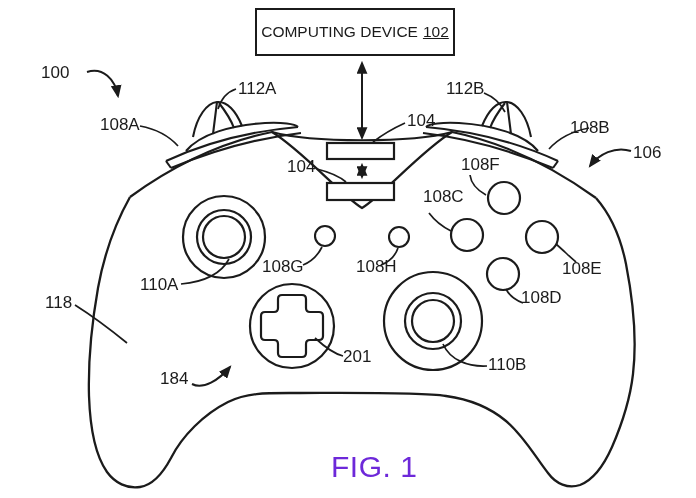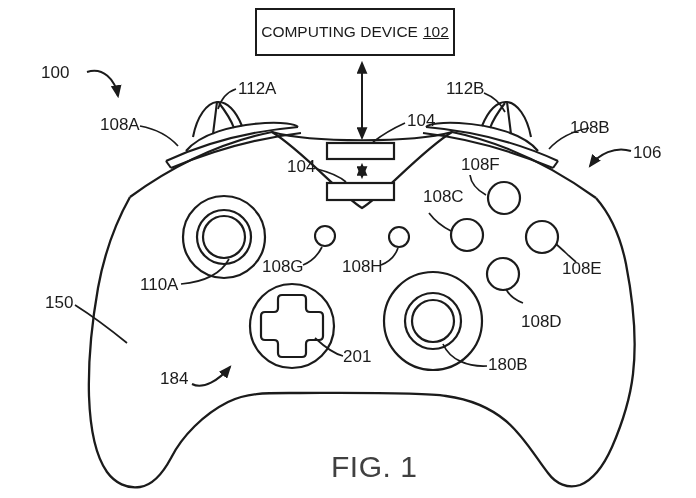--- a/index.html
+++ b/index.html
@@ -14,21 +14,21 @@
   }
   .title-box{
     position:absolute;left:255px;top:8px;width:196px;height:44px;
     border:2px solid #1b1b1b;background:#ffffff;
     display:flex;align-items:center;justify-content:center;gap:5px;
     font-size:15.5px;color:#1b1b1b;
   }
   .title-box .refnum{text-decoration:underline;}
   .fig-caption{
     position:absolute;left:331px;top:450px;font-size:30px;letter-spacing:0.5px;
-    color:#404040;
+    color:#6d28d9;
   }
 </style>
 </head>
 <body>
 
 <div id="stage">
 
   <svg id="drawing" width="696" height="498" viewBox="0 0 696 498" fill="none">
     <defs>
       <marker id="ah" viewBox="0 0 12 10" refX="10" refY="5" markerWidth="6.5" markerHeight="5.5" orient="auto-start-reverse">
@@ -158,24 +158,24 @@
   <div class="ref" style="left:238px;top:80px">112A</div>
   <div class="ref" style="left:446px;top:80px">112B</div>
   <div class="ref" style="left:407px;top:112px">104</div>
   <div class="ref" style="left:100px;top:116px">108A</div>
   <div class="ref" style="left:570px;top:119px">108B</div>
   <div class="ref" style="left:633px;top:144px">106</div>
   <div class="ref" style="left:287px;top:158px">104</div>
   <div class="ref" style="left:461px;top:156px">108F</div>
   <div class="ref" style="left:423px;top:188px">108C</div>
   <div class="ref" style="left:262px;top:258px">108G</div>
-  <div class="ref" style="left:342px;top:258px">108H</div>
+  <div class="ref" style="left:356px;top:258px">108H</div>
   <div class="ref" style="left:562px;top:260px">108E</div>
-  <div class="ref" style="left:521px;top:313px">108D</div>
+  <div class="ref" style="left:521px;top:289px">108D</div>
   <div class="ref" style="left:140px;top:276px">110A</div>
-  <div class="ref" style="left:45px;top:294px">150</div>
+  <div class="ref" style="left:45px;top:294px">118</div>
   <div class="ref" style="left:160px;top:370px">184</div>
   <div class="ref" style="left:343px;top:348px">201</div>
-  <div class="ref" style="left:488px;top:356px">180B</div>
+  <div class="ref" style="left:488px;top:356px">110B</div>
 
   <div class="fig-caption">FIG. 1</div>
 
 </div>
 
 </body></html>

